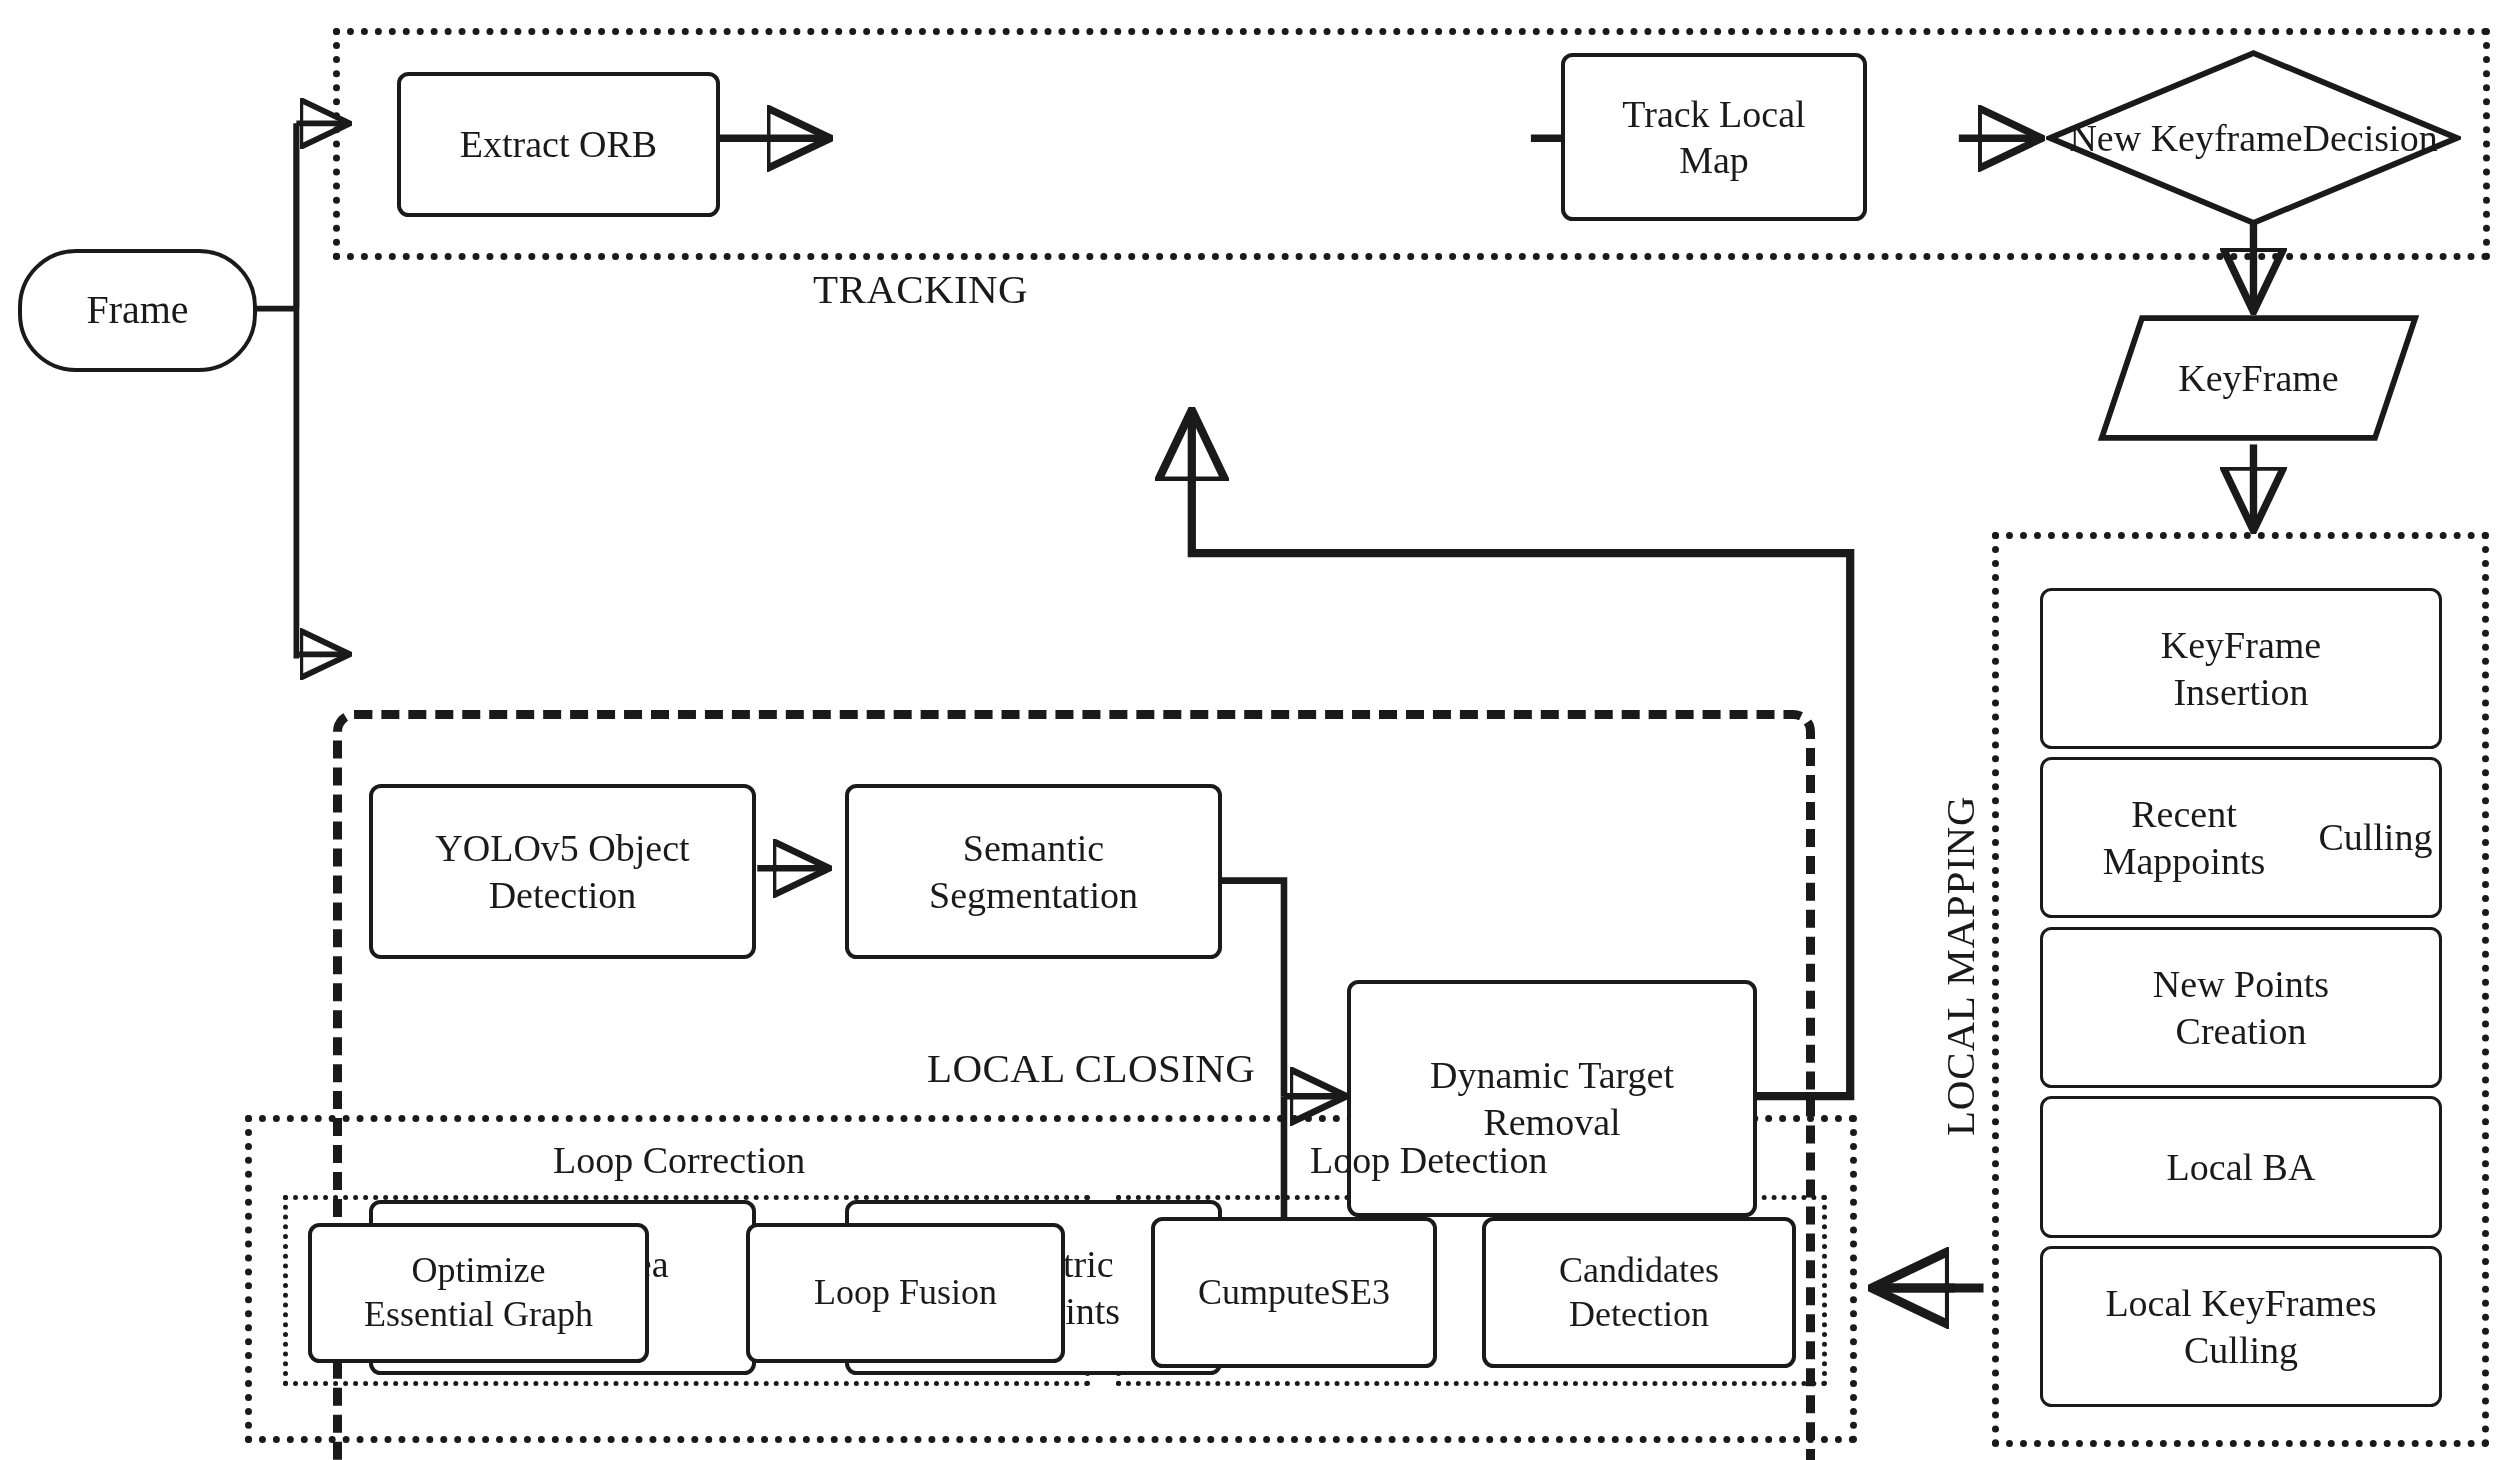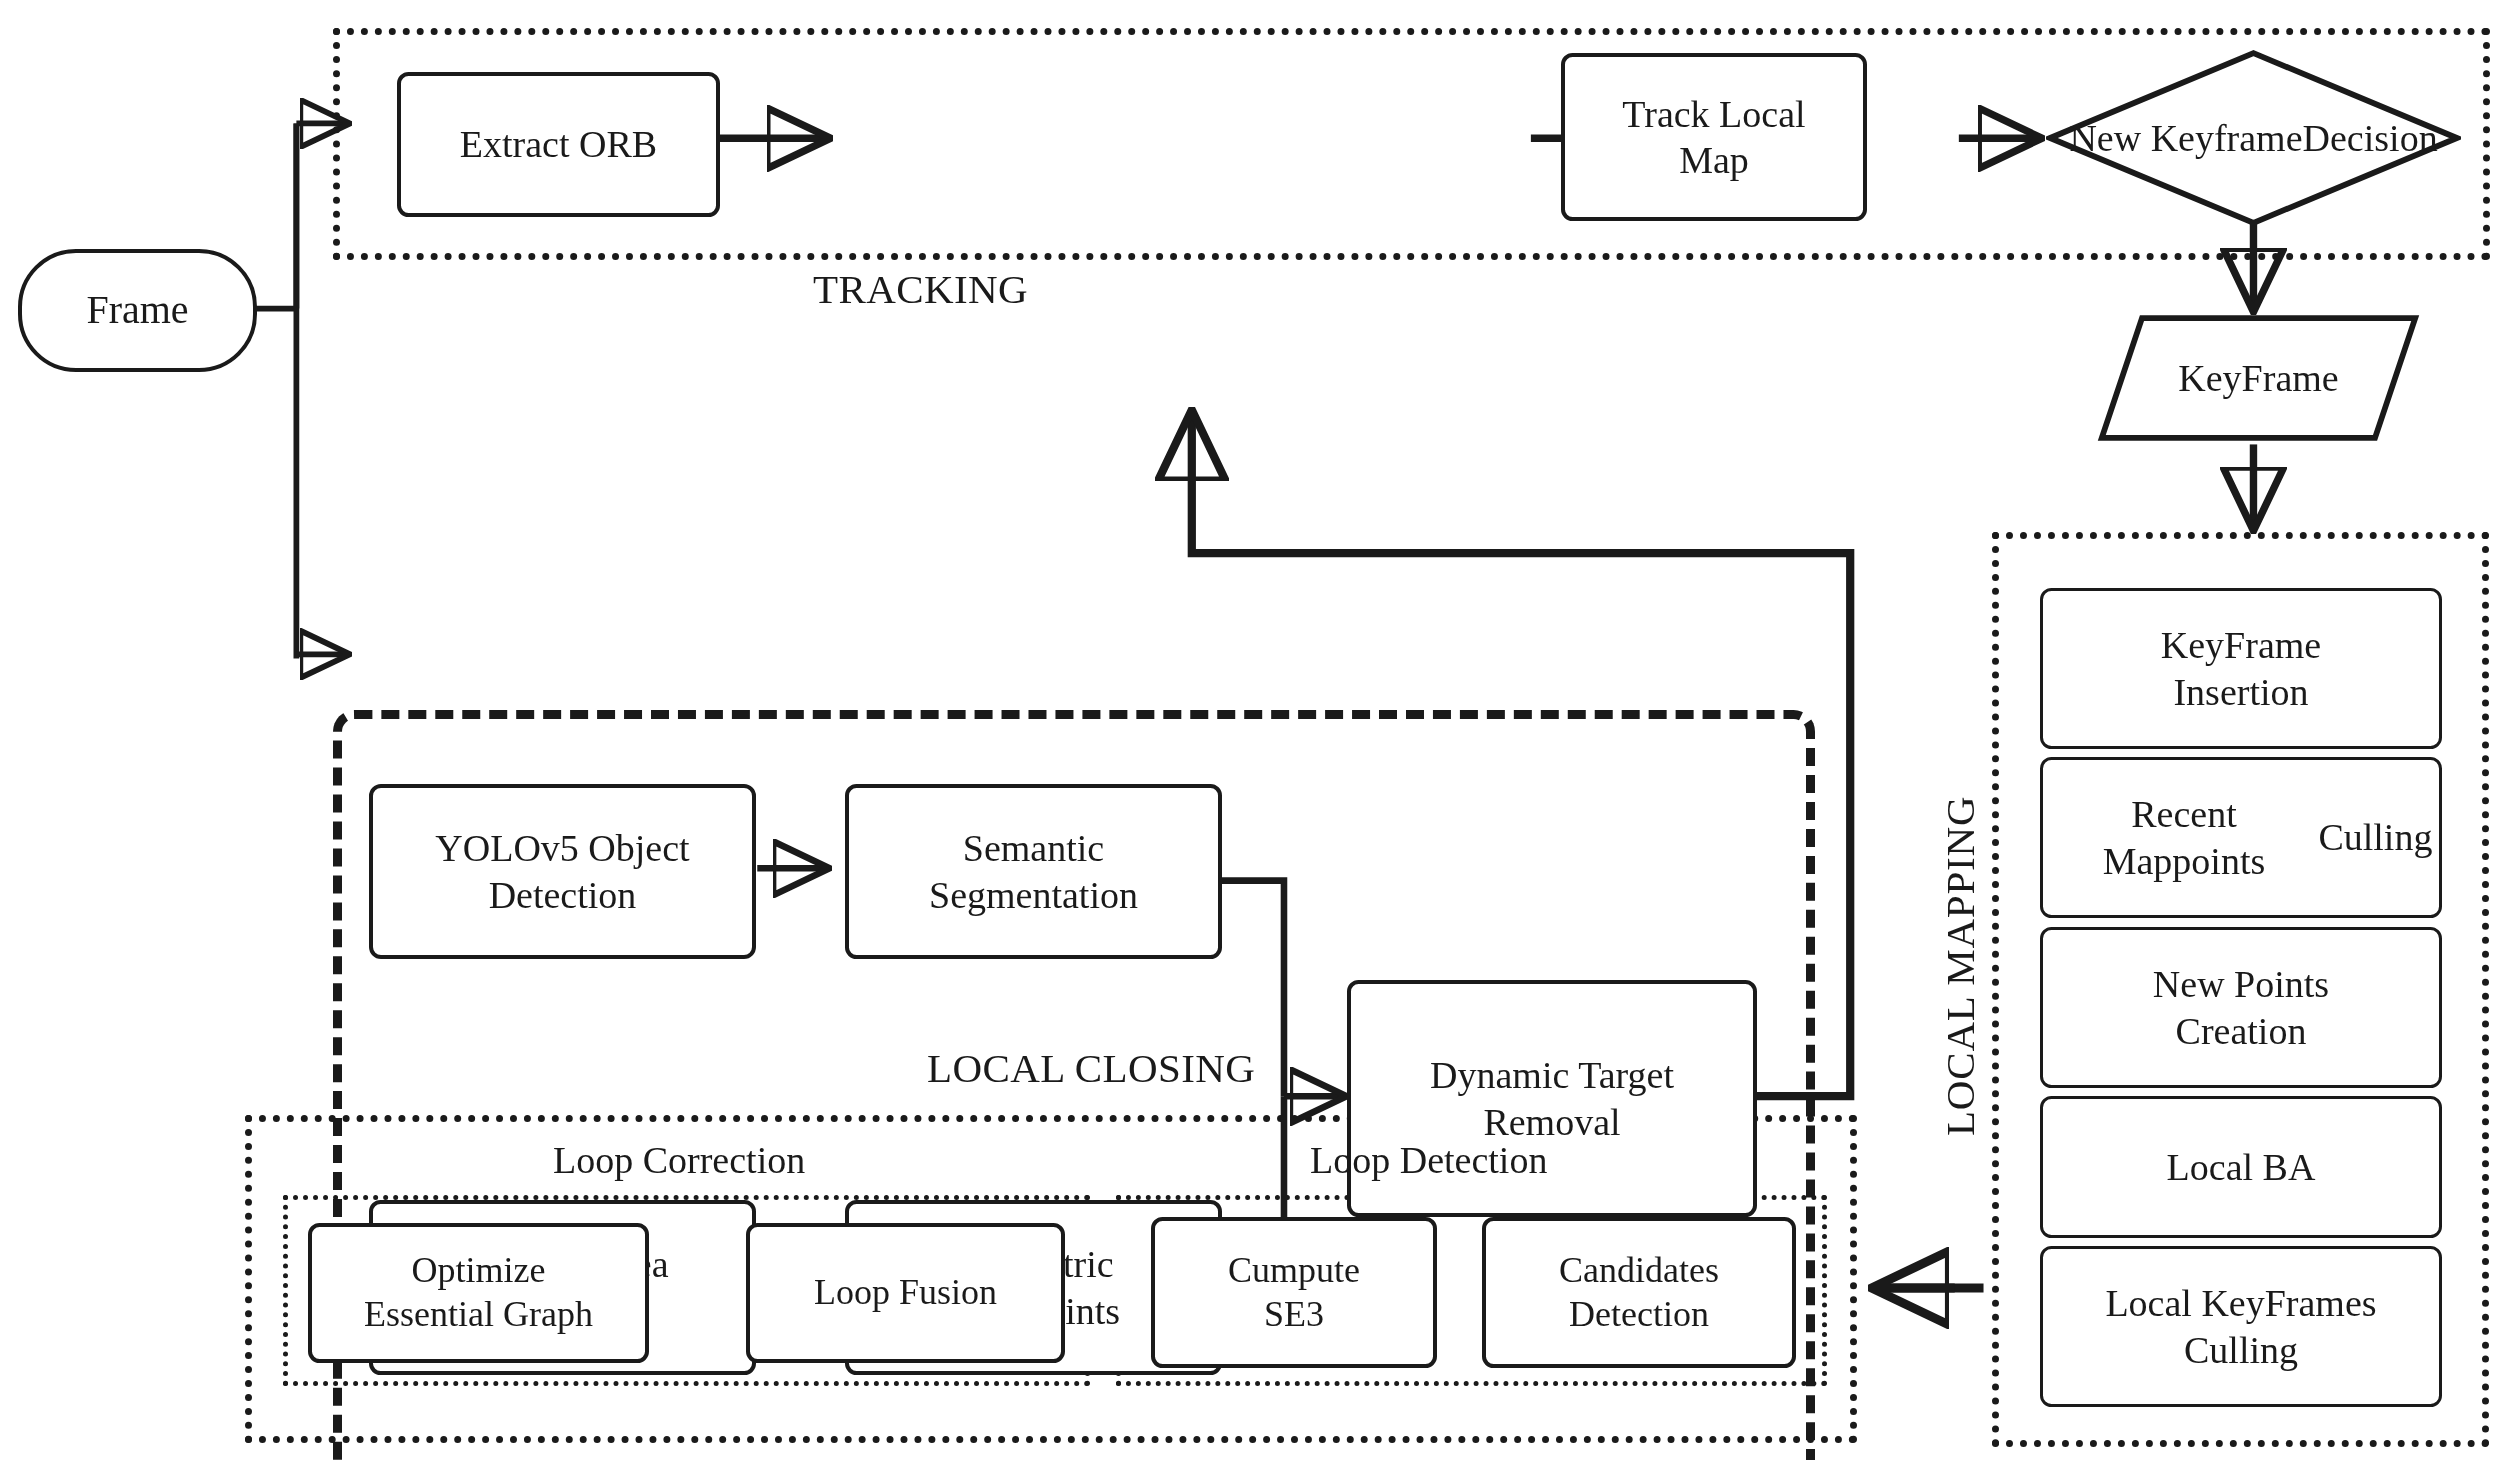--- a/index.html
+++ b/index.html
@@ -196,21 +196,21 @@
     <span>Optimize</span>
     <span>Essential Graph</span>
   </div>
 
   <div class="node" style="left:746px;top:1223px;width:319px;height:140px;flex-direction:column;font-size:36px;">
     <span>Loop Fusion</span>
   </div>
 
   <div class="container dot-thin" style="left:1116px;top:1195px;width:711px;height:191px;"></div>
 
-  <div class="node" style="left:1151px;top:1217px;width:286px;height:151px;flex-direction:column;font-size:36px;">
+  <div class="node" style="left:1151px;top:1217px;width:286px;height:151px;flex-direction:row;font-size:36px;">
     <span>Cumpute</span>
     <span>SE3</span>
   </div>
 
   <div class="node" style="left:1482px;top:1217px;width:314px;height:151px;flex-direction:column;font-size:36px;align-items:center;">
     <span>Candidates</span>
     <span>Detection</span>
   </div>
 
 </div>

